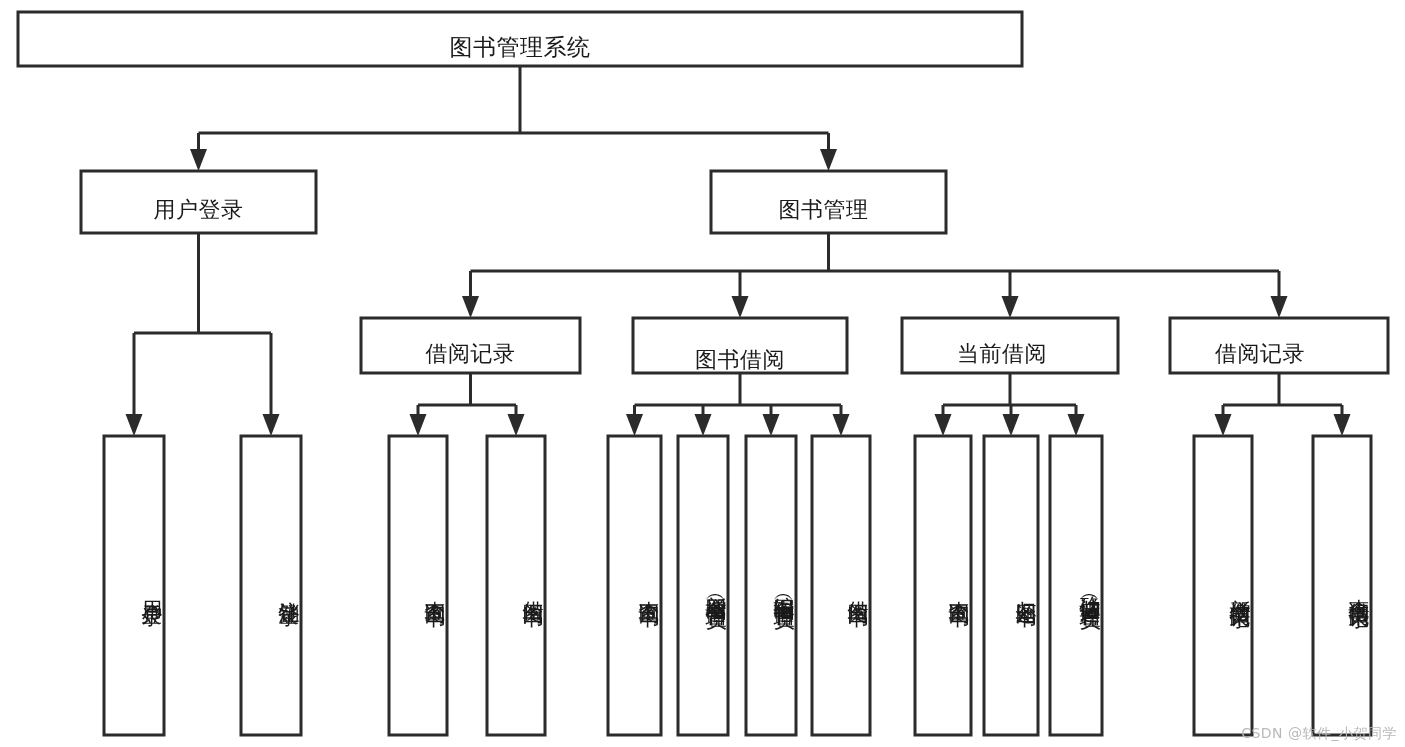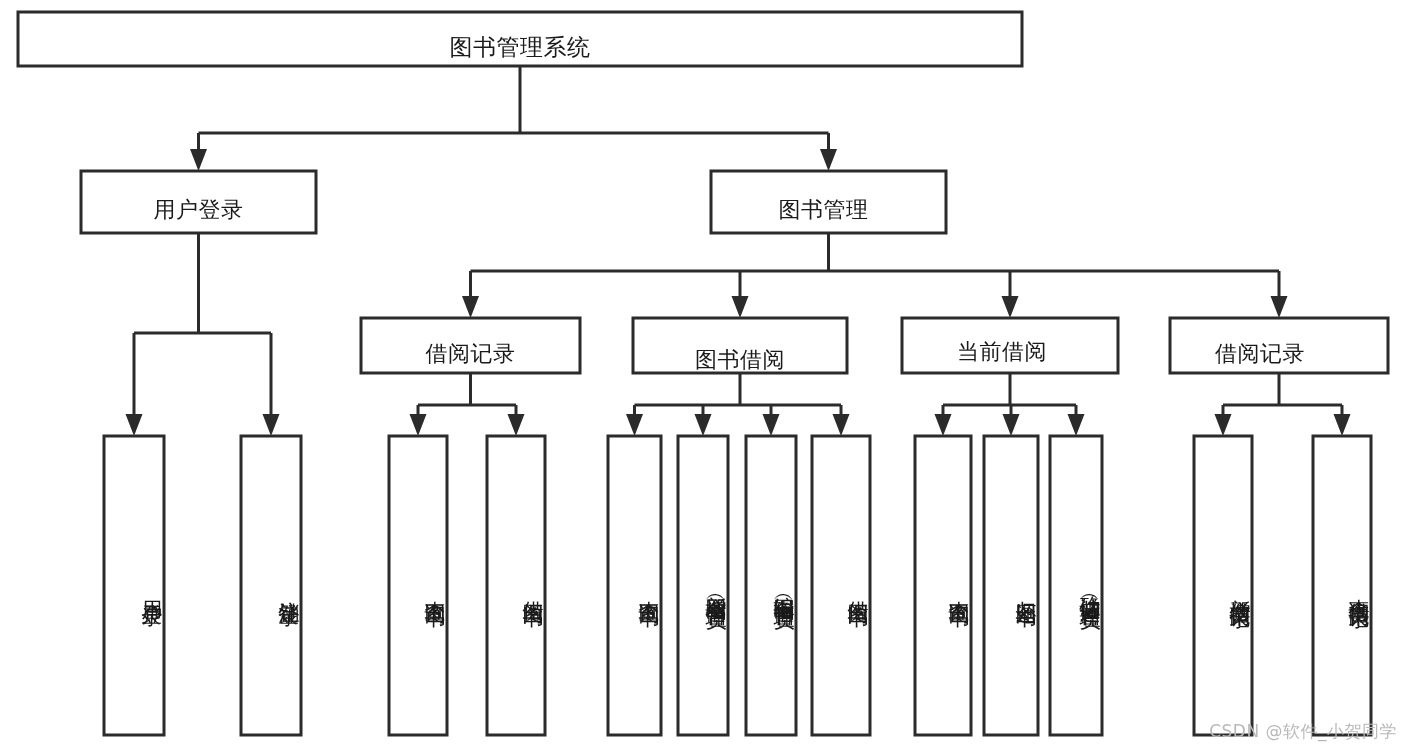--- a/index.html
+++ b/index.html
@@ -66,21 +66,21 @@
     text-orientation: upright;
     letter-spacing: 2px;
     align-items: flex-start;
     padding-top: 4px;
     box-sizing: border-box;
   }
   .watermark {
     position: absolute;
     right: 8px;
     bottom: 4px;
-    font-size: 17px;
+    font-size: 14px;
     color: #b9b9b9;
     letter-spacing: 0.5px;
     user-select: none;
     white-space: nowrap;
   }
 </style>
 </head>
 <body>
 
 <div id="diagram-root">
@@ -157,21 +157,21 @@
       <rect class="node-box" x="1050" y="436" width="52" height="299"></rect>
       <rect class="node-box" x="1194" y="436" width="58" height="299"></rect>
       <rect class="node-box" x="1313" y="436" width="58" height="299"></rect>
     </svg>
   <div id="label-layer">
       <div class="node-label horiz root" style="left: 18px; top: 12px; width: 1004px; height: 54px;">图书管理系统</div>
       <div class="node-label horiz" style="left: 81px; top: 171px; width: 235px; height: 62px;">用户登录</div>
       <div class="node-label horiz" style="left: 711px; top: 171px; width: 225px; height: 62px;">图书管理</div>
       <div class="node-label horiz" style="left: 361px; top: 318px; width: 219px; height: 55px;">借阅记录</div>
       <div class="node-label horiz" style="left: 633px; top: 318px; width: 214px; height: 67px;">图书借阅</div>
-      <div class="node-label horiz" style="left: 902px; top: 318px; width: 200px; height: 55px; font-family: Liberation Mono, monospace;">当前借阅</div>
+      <div class="node-label horiz" style="left: 902px; top: 318px; width: 200px; height: 55px;">当前借阅</div>
       <div class="node-label horiz" style="left: 1170px; top: 318px; width: 180px; height: 55px;">借阅记录</div>
       <div class="node-label vert" style="left: 104px; top: 436px; width: 60px; height: 299px;">用户登录</div>
       <div class="node-label vert" style="left: 241px; top: 436px; width: 60px; height: 299px;">注销登录</div>
       <div class="node-label vert" style="left: 389px; top: 436px; width: 58px; height: 299px;">查询图书</div>
       <div class="node-label vert" style="left: 487px; top: 436px; width: 58px; height: 299px;">借阅图书</div>
       <div class="node-label vert" style="left: 608px; top: 436px; width: 53px; height: 299px;">查询图书</div>
       <div class="node-label vert" style="left: 678px; top: 436px; width: 50px; height: 299px;">新增图书（管理员）</div>
       <div class="node-label vert" style="left: 746px; top: 436px; width: 50px; height: 299px;">编辑图书（管理员）</div>
       <div class="node-label vert" style="left: 812px; top: 436px; width: 58px; height: 299px;">借阅图书</div>
       <div class="node-label vert" style="left: 915px; top: 436px; width: 56px; height: 299px;">查询图书</div>

